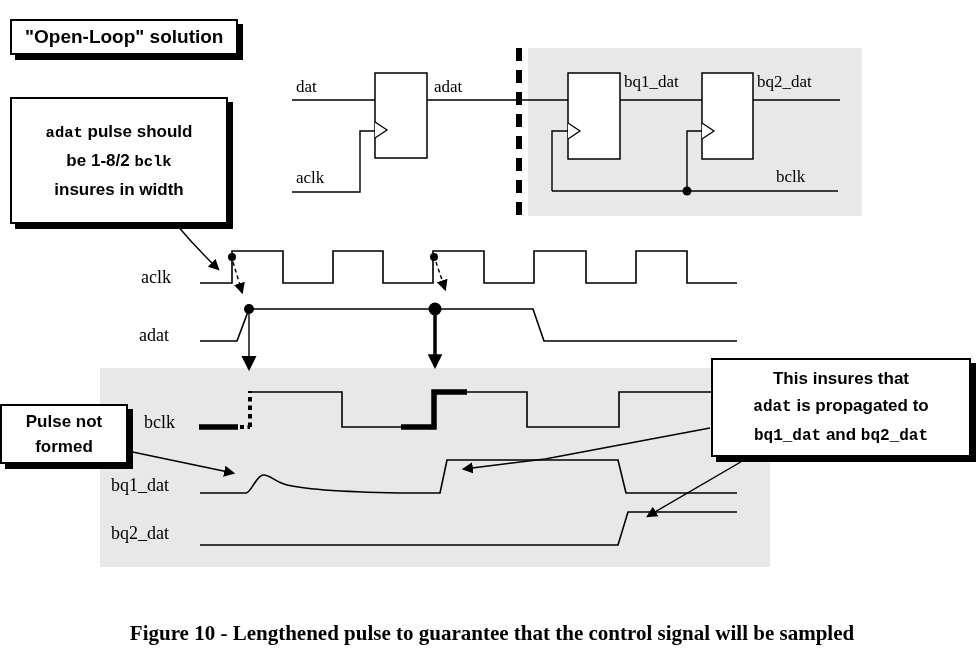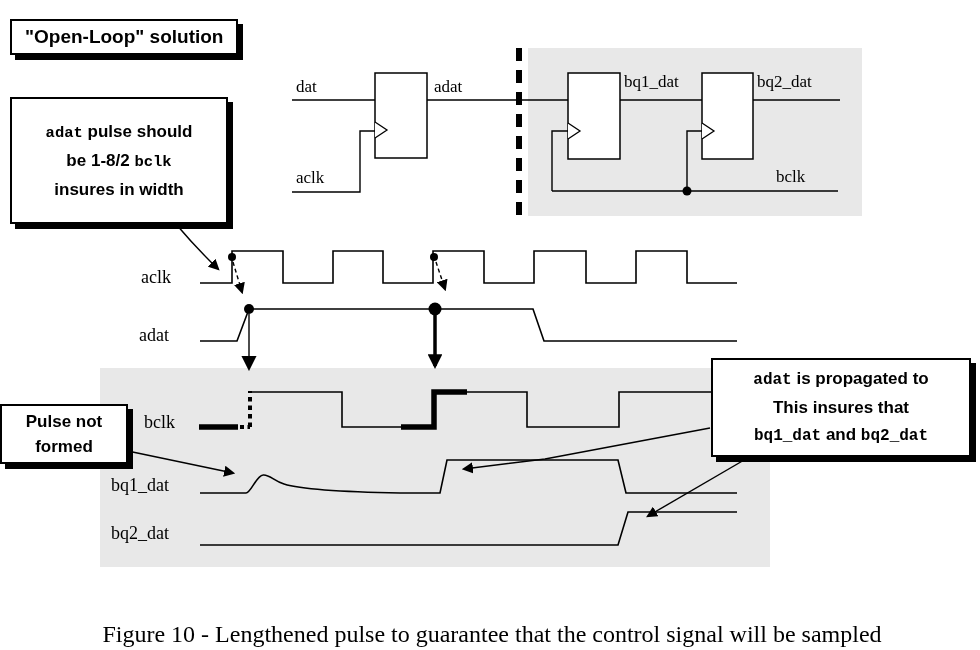--- a/index.html
+++ b/index.html
@@ -17,21 +17,21 @@
 
   .mono { font-family:"Liberation Mono","DejaVu Sans Mono",monospace; font-weight:700; }
   .b-pw .mono  { font-size:15.5px; }
   .b-ins .mono { font-size:16px; }
 
   .slabel { position:absolute; font-family:Liberation Serif, serif; font-size:17px;
             line-height:18px; white-space:nowrap; }
   .wlabel { font-size:18px; line-height:19px; }
 
   .caption { position:absolute; left:4px; right:0; top:621px; text-align:center;
-             font-family:"Liberation Serif", serif; font-weight:normal; font-size:24px; }
+             font-family:"Liberation Serif", serif; font-weight:bold; font-size:21px; }
 </style>
 </head>
 <body>
 
 <div class="fig">
 
   <svg width="980" height="650" viewBox="0 0 980 650">
     <defs>
       <marker id="mS" viewBox="0 0 10 10" refX="8" refY="5" markerWidth="8" markerHeight="8" orient="auto" markerUnits="strokeWidth">
         <path d="M0,0 L10,5 L0,10 z" fill="#000"></path>
@@ -102,22 +102,22 @@
     <div><span>be 1-8/2 </span><span class="mono">bclk</span></div>
     <div>insures in width</div>
   </div>
 
   <div class="box b-pnf">
     <div>Pulse not</div>
     <div>formed</div>
   </div>
 
   <div class="box b-ins">
+    <div>This insures that</div>
     <div><span class="mono">adat</span><span> is propagated to</span></div>
-    <div>This insures that</div>
     <div><span class="mono">bq1_dat</span><span> and </span><span class="mono">bq2_dat</span></div>
   </div>
 
   <span class="slabel" style="left:296px; top:78px;">dat</span>
   <span class="slabel" style="left:434px; top:78px;">adat</span>
   <span class="slabel" style="left:296px; top:169px;">aclk</span>
   <span class="slabel" style="left:624px; top:73px;">bq1_dat</span>
   <span class="slabel" style="left:757px; top:73px;">bq2_dat</span>
   <span class="slabel" style="left:776px; top:168px;">bclk</span>
 

